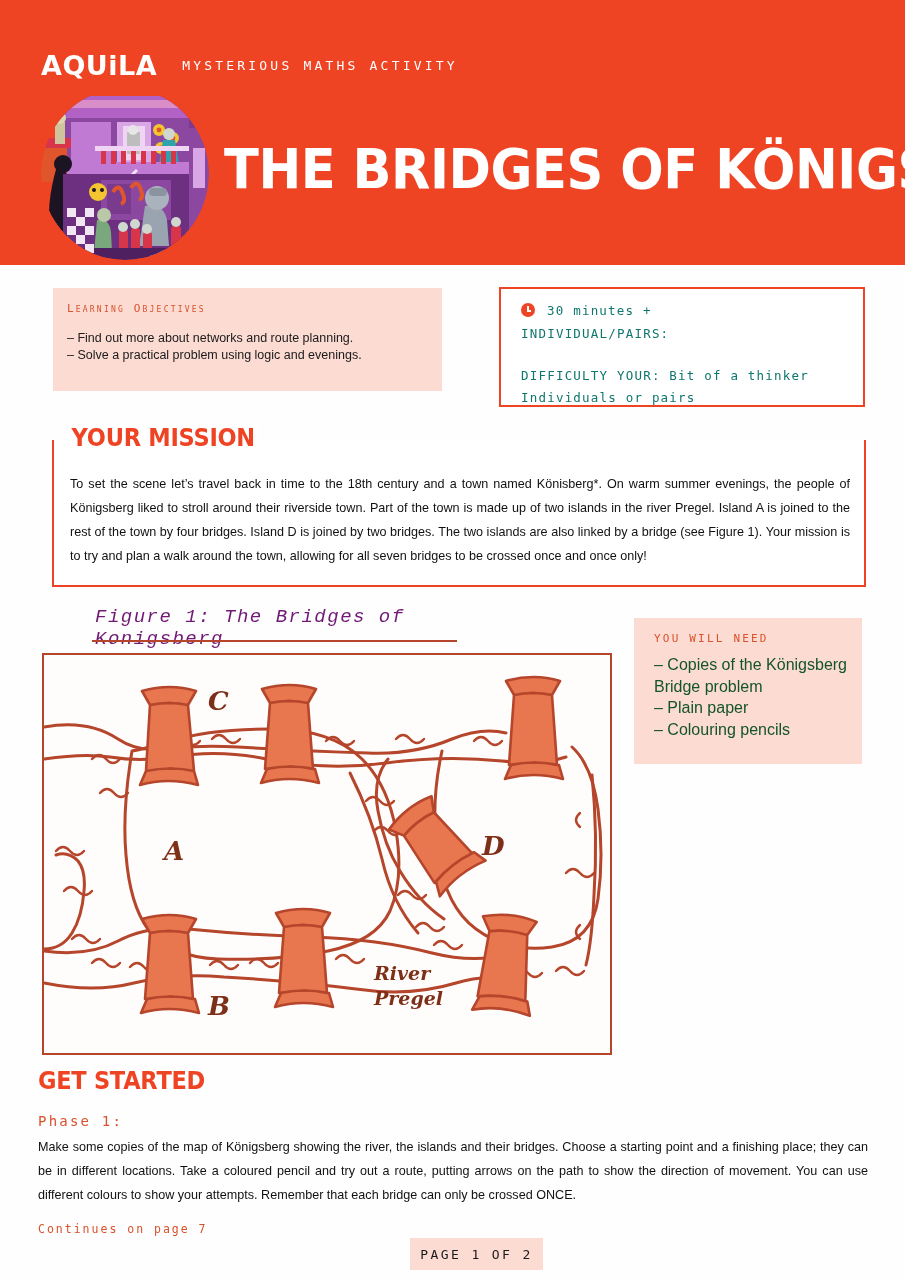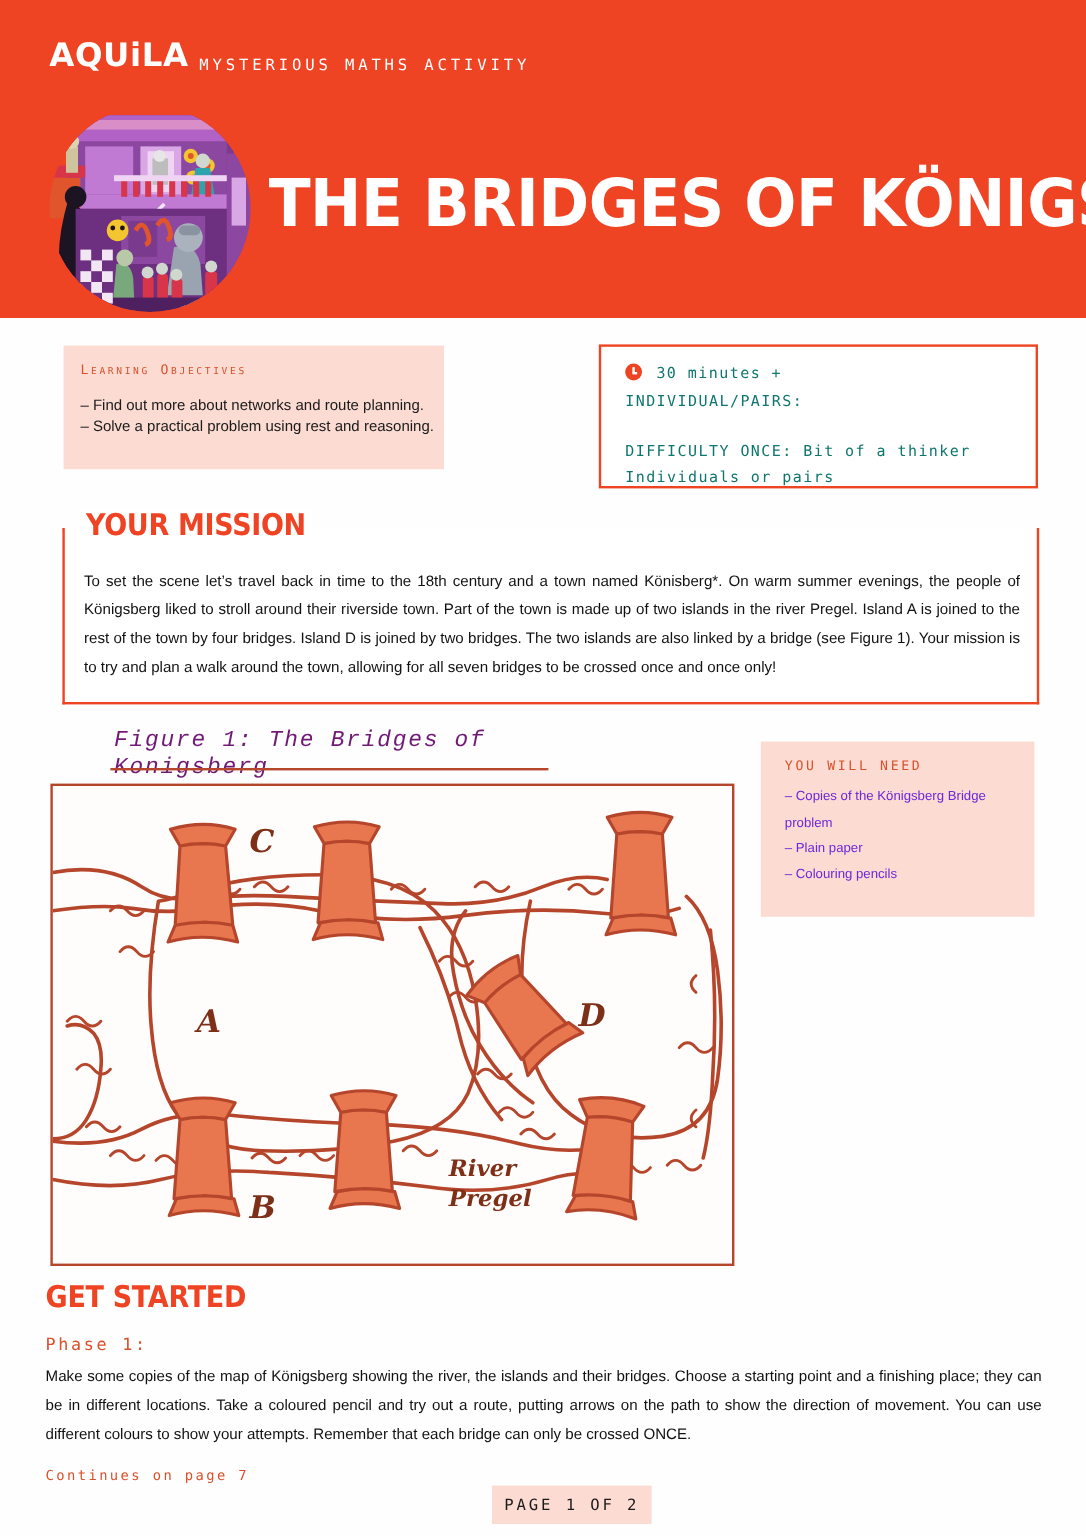--- a/index.html
+++ b/index.html
@@ -8,22 +8,22 @@
     font-family:"Liberation Sans",sans-serif;
     background:#fefefe;
   }
 
   
   .header{
     position:absolute;left:0;top:0;width:905px;height:265px;
     background:#ef4423;
   }
   .brand{
-    position:absolute;left:41px;top:31px;
-    display:flex;align-items:flex-end;gap:9px;
+    position:absolute;left:41px;top:50px;
+    display:flex;align-items:center;gap:25px;
     white-space:nowrap;
   }
   .brand-aquila{
     font-family:"DejaVu Sans",sans-serif;
     font-size:27px;font-weight:700;color:#ffffff;
     letter-spacing:0.5px;
   }
   .brand-sub{
     font-family:"DejaVu Sans Mono","Liberation Mono",monospace;
     font-size:13px;color:#ffffff;letter-spacing:3.2px;
@@ -45,21 +45,21 @@
     line-height:58px;
     color:#ffffff;
     letter-spacing:-0.5px;
     transform:scaleX(0.93);
     transform-origin:left top;
     white-space:nowrap;
   }
 
   
   .lo-box{
-    position:absolute;left:53px;top:288px;width:317px;height:103px;
+    position:absolute;left:53px;top:288px;width:389px;height:103px;
     background:#fbdbd2;
   }
   .lo-title{
     position:absolute;left:14px;top:14px;
     font-family:"DejaVu Sans Mono","Liberation Mono",monospace;
     font-size:11px;color:#d9512c;letter-spacing:2.2px;
     font-variant:small-caps;text-transform:capitalize;
   }
   .lo-list{
     position:absolute;left:14px;top:42px;width:365px;
@@ -148,21 +148,21 @@
     background:#fbdbd2;
   }
   .ywn-title{
     position:absolute;left:20px;top:14px;
     font-family:"DejaVu Sans Mono","Liberation Mono",monospace;
     font-size:11px;color:#d9512c;letter-spacing:2.2px;
   }
   .ywn-list{
     position:absolute;left:20px;top:36px;width:195px;
     font-family:"Liberation Sans",sans-serif;
-    font-size:11px;color:#6d28d9;line-height:21.5px;
+    font-size:16px;color:#14532d;line-height:21.5px;
   }
 
   
   .gs-title{
     position:absolute;left:38px;top:1066px;
     font-family:"DejaVu Sans",sans-serif;
     font-weight:700;font-size:25px;color:#ef4423;
     letter-spacing:-0.3px;
     transform:scaleX(0.9);transform-origin:left top;
     white-space:nowrap;
@@ -319,30 +319,30 @@
     </svg>
   </div>
 
   <div class="page-title">THE BRIDGES OF KÖNIGSBERG</div>
 </div>
 
 <div class="lo-box">
   <div class="lo-title">Learning objectives</div>
   <div class="lo-list">
     <div>– Find out more about networks and route planning.</div>
-    <div>– Solve a practical problem using rest and reasoning.</div>
+    <div>– Solve a practical problem using logic and evenings.</div>
   </div>
 </div>
 
 <div class="info-box">
   <span class="clock-icon"></span>
   <div class="info-line info-l1">30 minutes +</div>
   <div class="info-line info-l2">INDIVIDUAL/PAIRS:</div>
   <div class="info-line info-l3">Individuals or pairs</div>
-  <div class="info-line info-l4">DIFFICULTY ONCE: Bit of a thinker</div>
+  <div class="info-line info-l4">DIFFICULTY YOUR: Bit of a thinker</div>
 </div>
 
 <div class="mission-top-left"></div>
 <div class="mission-top-right"></div>
 <div class="mission-box">
   <div class="mission-text">To set the scene let’s travel back in time to the 18th century and a town named Könisberg*. On warm summer evenings, the people of Königsberg liked to stroll around their riverside town. Part of the town is made up of two islands in the river Pregel. Island A is joined to the rest of the town by four bridges. Island D is joined by two bridges. The two islands are also linked by a bridge (see Figure 1). Your mission is to try and plan a walk around the town, allowing for all seven bridges to be crossed once and once only!</div>
 </div>
 <div class="mission-title">YOUR MISSION</div>
 
 <div class="fig-caption">Figure 1: The Bridges of Konigsberg</div>

